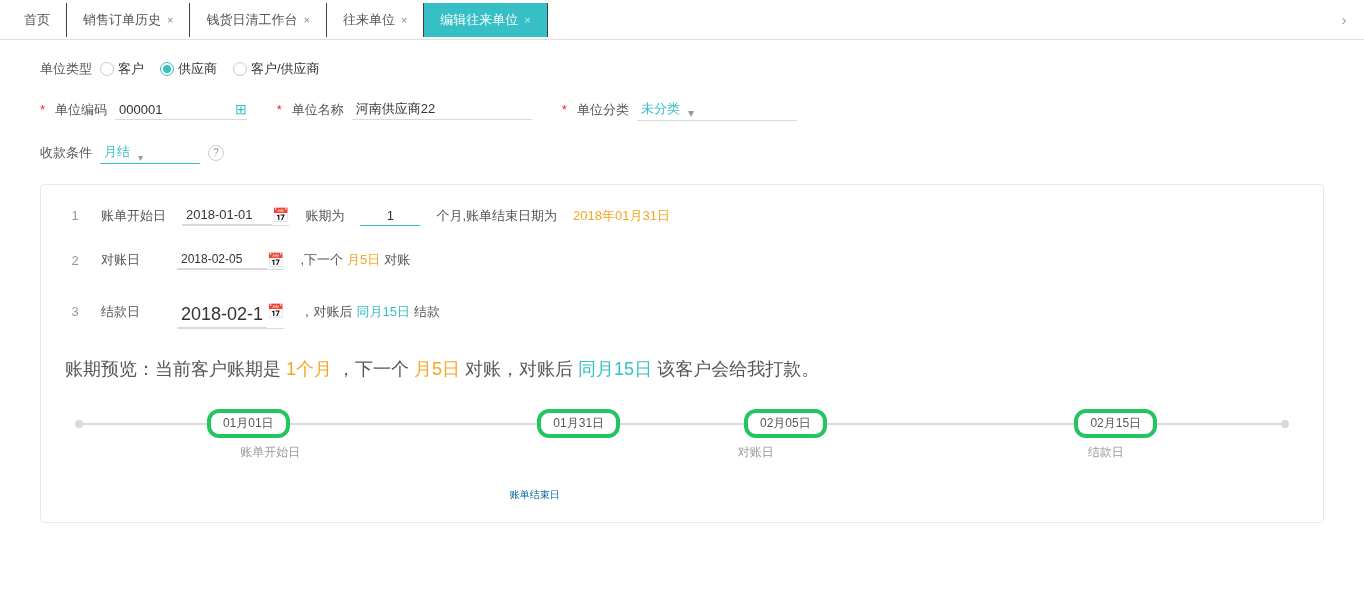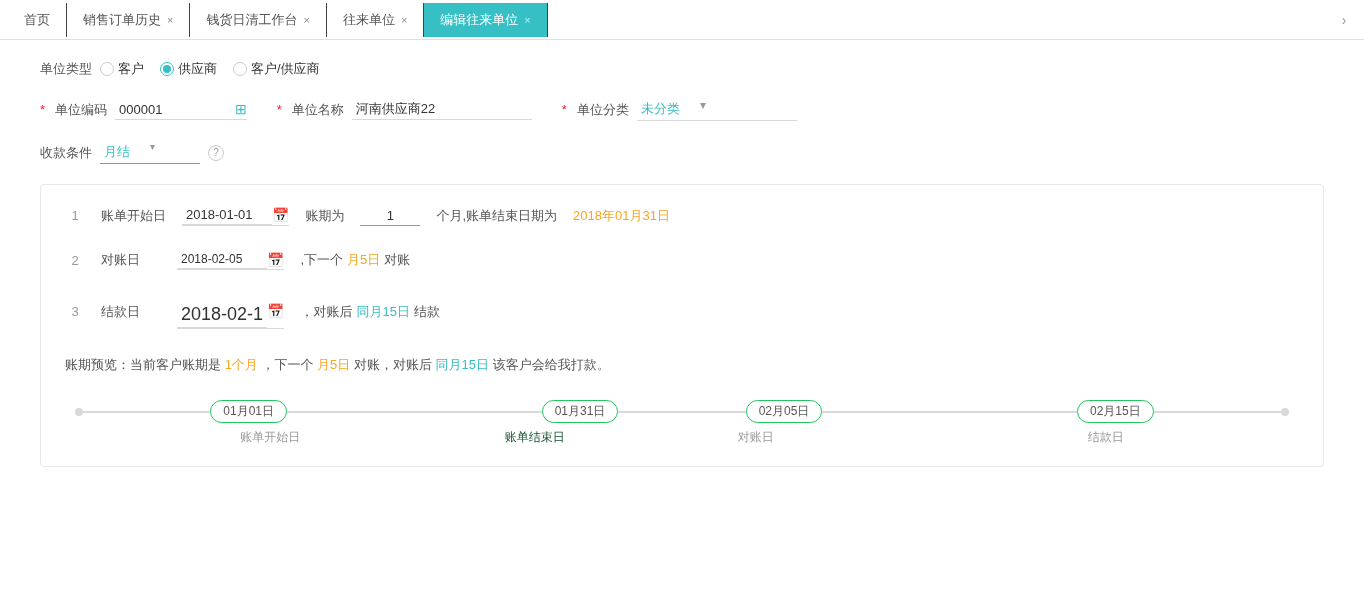--- a/index.html
+++ b/index.html
@@ -128,23 +128,23 @@
       background: transparent;
       padding: 2px 4px;
     }
     .cal-icon {
       color: #36bfc4;
       font-size: 14px;
       cursor: pointer;
     }
     .select-group {
       display: flex;
-      align-items: flex-start;
+      align-items: flex-end;
       border-bottom: 1px solid #d9d9d9;
-      gap: 16px;
+      gap: 4px;
       min-width: 120px;
     }
     .select-value {
       color: #36bfc4;
       padding: 2px 4px;
     }
     .select-arrow {
       color: #999;
       font-size: 10px;
     }
@@ -201,21 +201,21 @@
       border-bottom: 1px solid #36bfc4;
       outline: none;
       font-size: 13px;
       color: #333;
       text-align: center;
       padding: 2px;
     }
 
     
     .preview-text {
-      font-size: 13px;
+      font-size: 18px;
       color: #555;
       margin-bottom: 24px;
       line-height: 1.8;
     }
     .timeline-dot-start {
       width: 8px;
       height: 8px;
       border-radius: 50%;
       background: #d9d9d9;
       flex-shrink: 0;
@@ -227,21 +227,21 @@
       background: #d9d9d9;
       flex-shrink: 0;
     }
     .timeline-point {
       position: relative;
       display: flex;
       flex-direction: column;
       align-items: center;
     }
     .timeline-bubble {
-      border: 1px solid #22c55e;
+      border: 4px solid #22c55e;
       border-radius: 12px;
       padding: 2px 12px;
       background: #fff;
       font-size: 12px;
       color: #555;
       white-space: nowrap;
     }
 
     .help-icon {
       display: inline-flex;
@@ -422,21 +422,21 @@
         <div class="timeline-dot-end"></div>
       </div>
     </div>
 
     <div style="display:flex; align-items:flex-start; padding: 6px 18px 0;">
       <div style="flex:1;"></div>
       <div style="display:flex; flex:1; justify-content:flex-start; padding-left:10px;">
         <span style="font-size:12px; color:#999;">账单开始日</span>
       </div>
       <div style="display:flex; flex:2; justify-content:center;">
-        <span style="font-size:12px; color:#14532d;">账单结束日</span>
+        <span style="font-size:10px; color:#0369a1;margin-top:44px;">账单结束日</span>
       </div>
       <div style="display:flex; flex:1; justify-content:center;">
         <span style="font-size:12px; color:#999;">对账日</span>
       </div>
       <div style="display:flex; flex:2; justify-content:flex-end; padding-right:10px;">
         <span style="font-size:12px; color:#999;">结款日</span>
       </div>
       <div style="flex:1;"></div>
     </div>
   </div>

